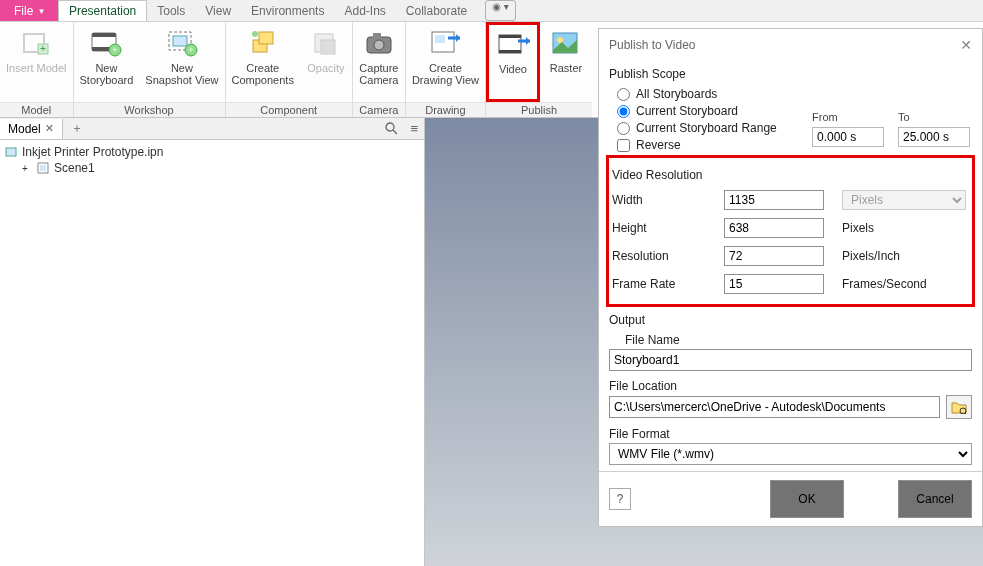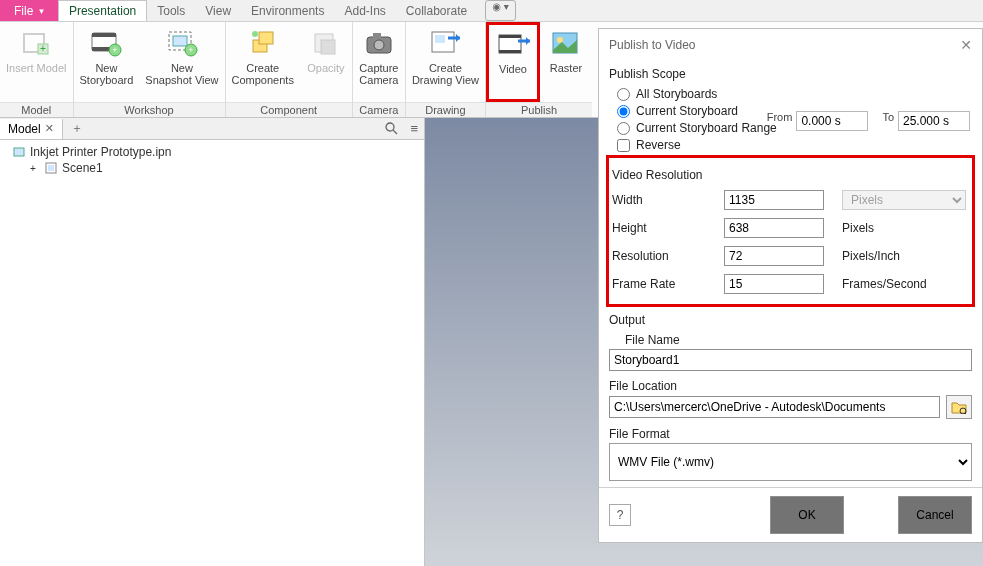--- a/index.html
+++ b/index.html
@@ -25,51 +25,51 @@
 
   
   .workspace { position: absolute; top: 118px; left: 0; right: 0; bottom: 0; display:flex; }
   .browser { width: 425px; background: #fff; border-right: 1px solid #c5c5c5; display:flex; flex-direction:column; }
   .browser-hdr { display:flex; align-items:center; background:#f0f0f0; border-bottom:1px solid #c5c5c5; height:22px; font-size:12px; }
   .browser-hdr .tab { padding:3px 8px; background:#fff; border-right:1px solid #c5c5c5; display:flex; align-items:center; gap:4px;}
   .browser-hdr .close-x { font-size:11px; color:#666; }
   .browser-hdr .plus { padding:3px 8px; color:#666; }
   .browser-hdr .spacer { flex:1; }
   .browser-hdr .search-ic, .browser-hdr .menu-ic { padding:3px 6px; color:#666; font-size:13px; }
-  .tree { font-size: 12px; color:#333; padding:4px 8px; }
+  .tree { font-size: 12px; color:#333; padding:4px 0; }
   .tree-row { display:flex; align-items:center; gap:4px; padding:1px 4px; }
   .tree-row.indent { padding-left: 18px; }
   .tree-ic { width:14px; height:14px; display:inline-flex; align-items:center; justify-content:center; font-size:10px; }
   .viewport { flex:1; background: linear-gradient(180deg, #7d8aa3 0%, #aeb6c3 60%, #cfd3d9 100%); position:relative; }
 
   
   .dialog { position:absolute; top:28px; right:0; width:385px; background:#fff; border:1px solid #bfbfbf; font-size:12px; color:#222; }
   .dialog-title { display:flex; align-items:center; padding:8px 10px; color:#666; }
   .dialog-title .dlg-close { margin-left:auto; color:#888; font-size:14px; }
   .dialog-body { padding: 0 10px 6px 10px; }
   .section-hdr { font-size:12px; color:#222; margin:6px 0 6px 0; }
   .radio-row, .chk-row { display:flex; align-items:center; gap:6px; margin:3px 0 3px 8px; }
   .radio-row input, .chk-row input { margin:0; }
   .fromto { display:flex; gap:14px; position:absolute; right:12px; top:44px; }
-  .fromto-col { display:flex; gap:4px; font-size:11px; color:#444; }
+  .fromto-col { display:flex; flex-direction:column; gap:4px; font-size:11px; color:#444; }
   .fromto-col input { width:72px; height:20px; border:1px solid #b8b8b8; padding:1px 4px; font-size:12px; }
 
   .redbox { border:3px solid #e20000; margin: 0 -3px; padding:4px 3px 10px 3px; }
   .vr-select { width:100%; height:22px; border:1px solid #9c9c9c; background:linear-gradient(#fff,#e8e8e8); font-size:12px; padding:0 4px; }
   .form-row { display:flex; align-items:center; margin:8px 0 0 0; }
   .form-row .fl { width:112px; }
   .form-row input[type=text] { width:100px; height:20px; border:1px solid #8f8f8f; padding:1px 4px; font-size:12px; }
   .form-row .unit-sel { width:124px; height:20px; border:1px solid #b8b8b8; background:#eee; color:#777; font-size:12px; margin-left:18px; padding:0 4px; }
   .form-row .unit-txt { margin-left:18px; color:#222; }
 
   .wide-input { width:100%; height:22px; border:1px solid #8f8f8f; padding:2px 4px; font-size:12px; }
   .loc-row { display:flex; gap:6px; align-items:center; }
   .loc-row input { flex:1; }
   .browse-btn { width:26px; height:24px; border:1px solid #999; background:#f3f3f3; display:flex; align-items:center; justify-content:center; }
-  .wide-select { width:100%; height:38px; border:1px solid #9c9c9c; background:#fff; font-size:12px; padding:0 4px; }
+  .wide-select { width:100%; height:22px; border:1px solid #9c9c9c; background:#fff; font-size:12px; padding:0 4px; }
 
   .dialog-footer { border-top:1px solid #cfcfcf; padding:8px 10px; display:flex; align-items:center; gap:10px; }
   .dialog-footer .help { width:22px; height:22px; border:1px solid #aaa; display:flex; align-items:center; justify-content:center; font-size:12px; color:#555; }
   .dialog-footer .spacer { flex:1; }
   .dialog-footer .btn { width:74px; height:38px; border:1px solid #8f8f8f; background:#737373; font-size:12px;margin-left:44px; }
 
   svg { display:block; }
 </style>
 </head>
 <body>

